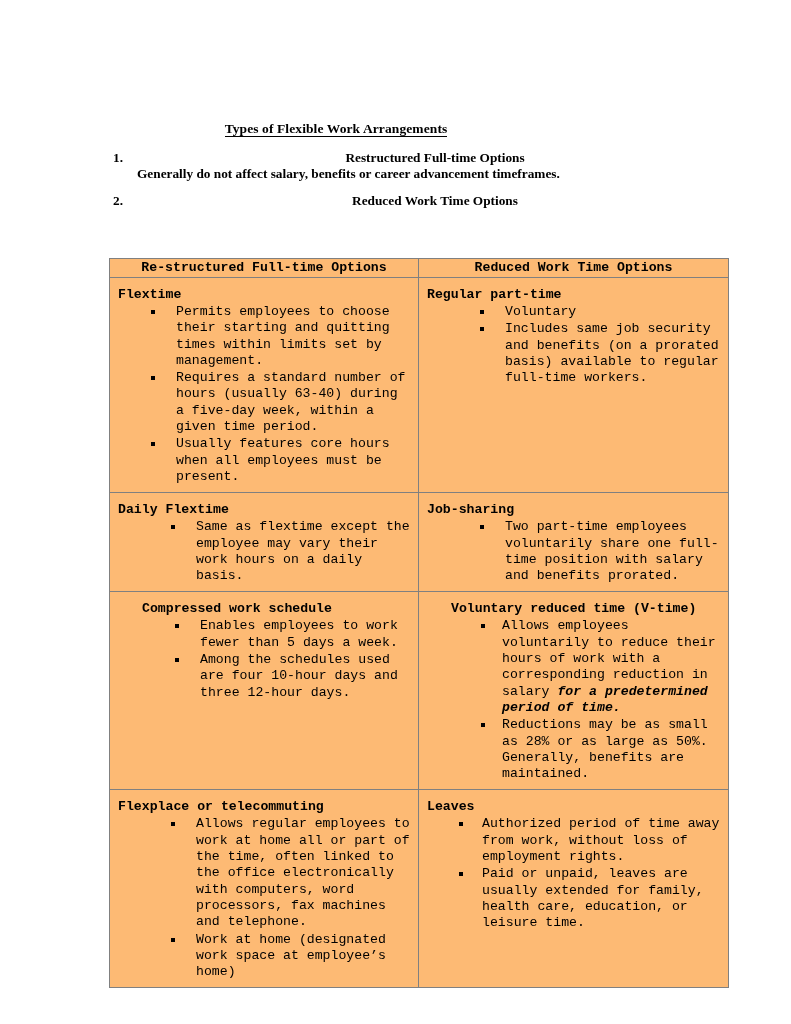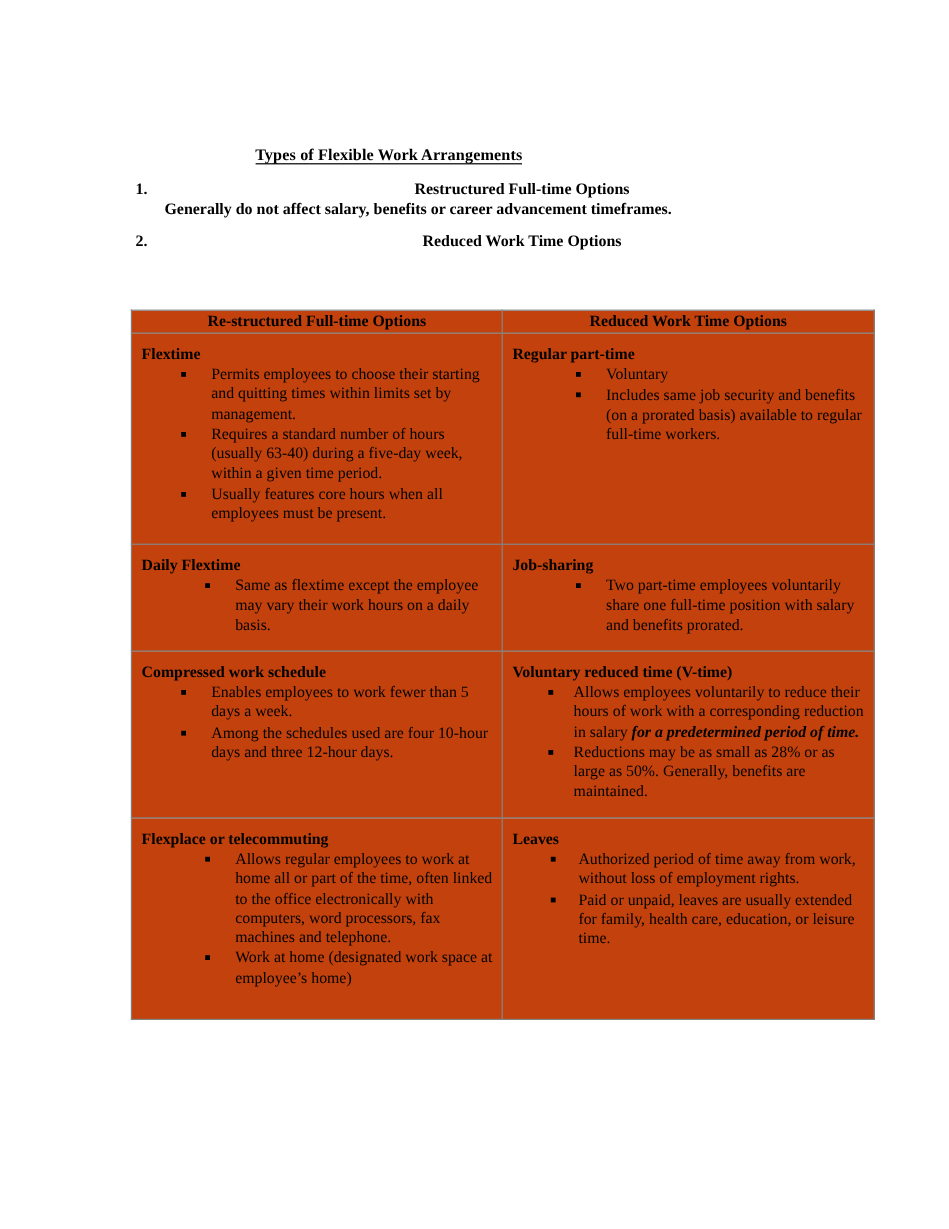--- a/index.html
+++ b/index.html
@@ -24,20 +24,21 @@
   }
   .doc-title {
     position: absolute;
     left: 0;
     top: 121px;
     width: 648px;
     text-align: center;
     font-size: 13.5px;
     font-weight: bold;
     letter-spacing: 0.1px;
+    padding-left: 12px;
   }
   .doc-title span {
     border-bottom: 1.4px solid #000;
     padding-bottom: 0px;
   }
 
   .numlist {
     position: absolute;
     left: 113px;
     top: 150px;
@@ -75,21 +76,22 @@
     left: 109px;
     top: 258px;
     width: 619px;
     border-collapse: collapse;
     table-layout: fixed;
   }
   .fwa-table td, .fwa-table th {
     border: 1.1px solid #808080;
     vertical-align: top;
     padding: 0;
-    background: #c2410c;
+    background: #fdba74;
+    font-family: Liberation Mono, monospace;
   }
   .fwa-table th {
     text-align: center;
     font-size: 13.2px;
     font-weight: bold;
     height: 17px;
     line-height: 17px;
     padding: 0 0 1px 0;
   }
   .col-l { width: 309px; }
@@ -135,21 +137,21 @@
   .ind-c li { padding-left: 78px; }
   .ind-c li .bsq { left: 53px; }
 
   .ind-d li { padding-left: 51px; }
   .ind-d li .bsq { left: 30px; }
 
   .bi { font-weight: bold; font-style: italic; }
 
   .row-1 .cell { min-height: 175px; }
   .row-2 .cell { min-height: 88px; }
-  .row-3 .cell { min-height: 138px; }
+  .row-3 .cell { min-height: 138px; margin-left: 24px; }
   .row-4 .cell { min-height: 167px; }
 </style>
 </head>
 <body>
 
 <div class="page">
 
   <div class="doc-title"><span>Types of Flexible Work Arrangements</span></div>
 
   <div class="numlist">

